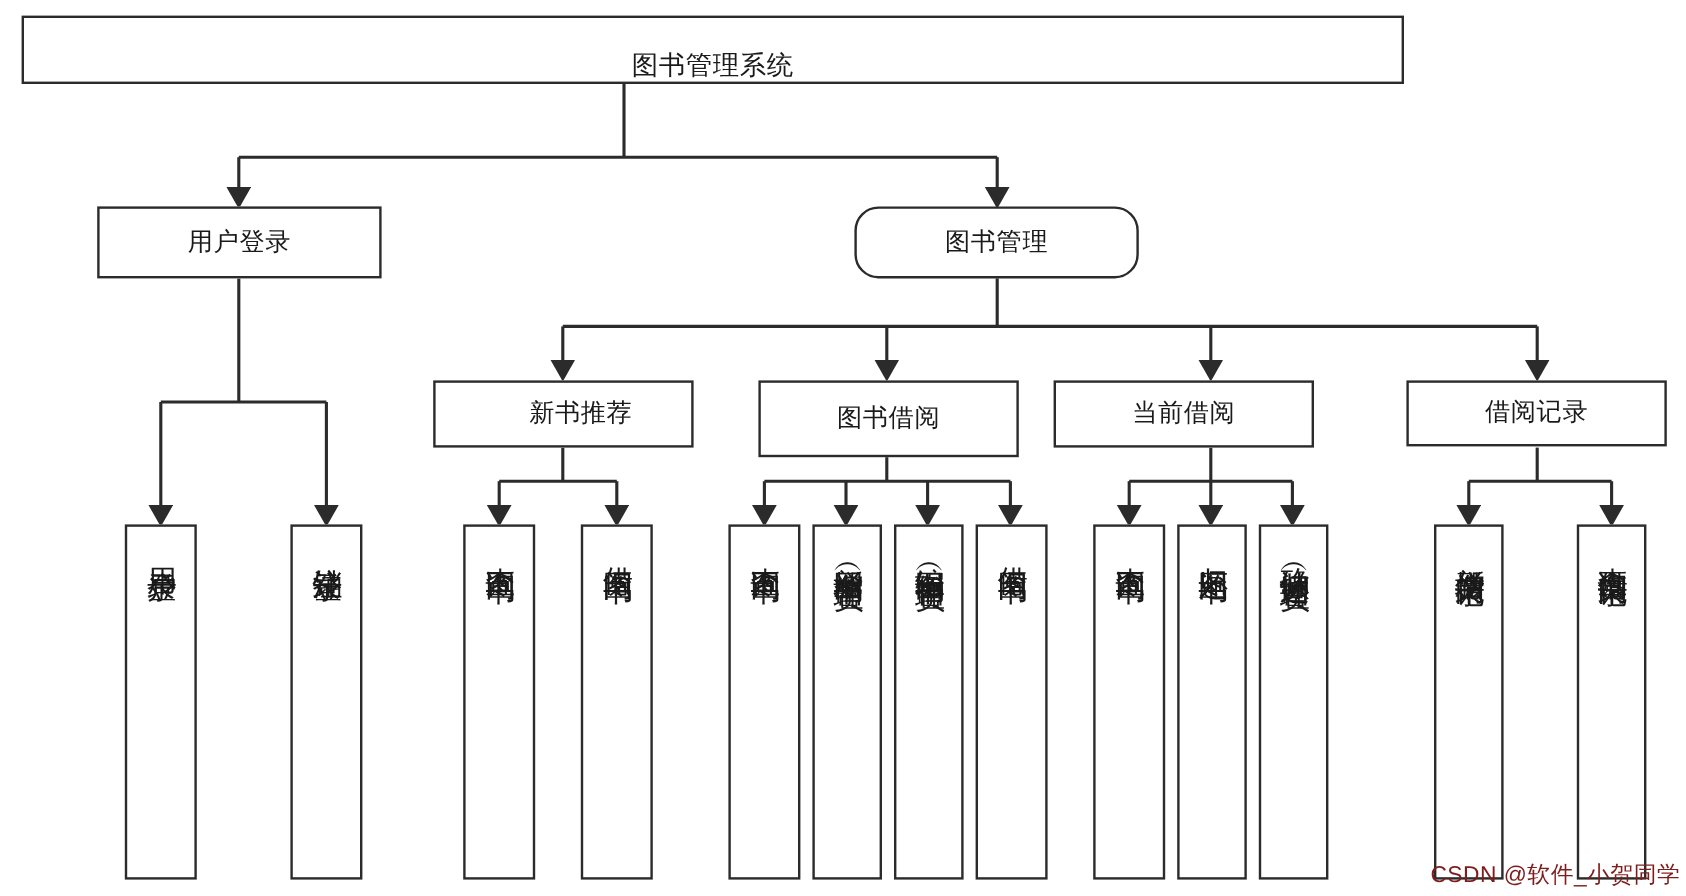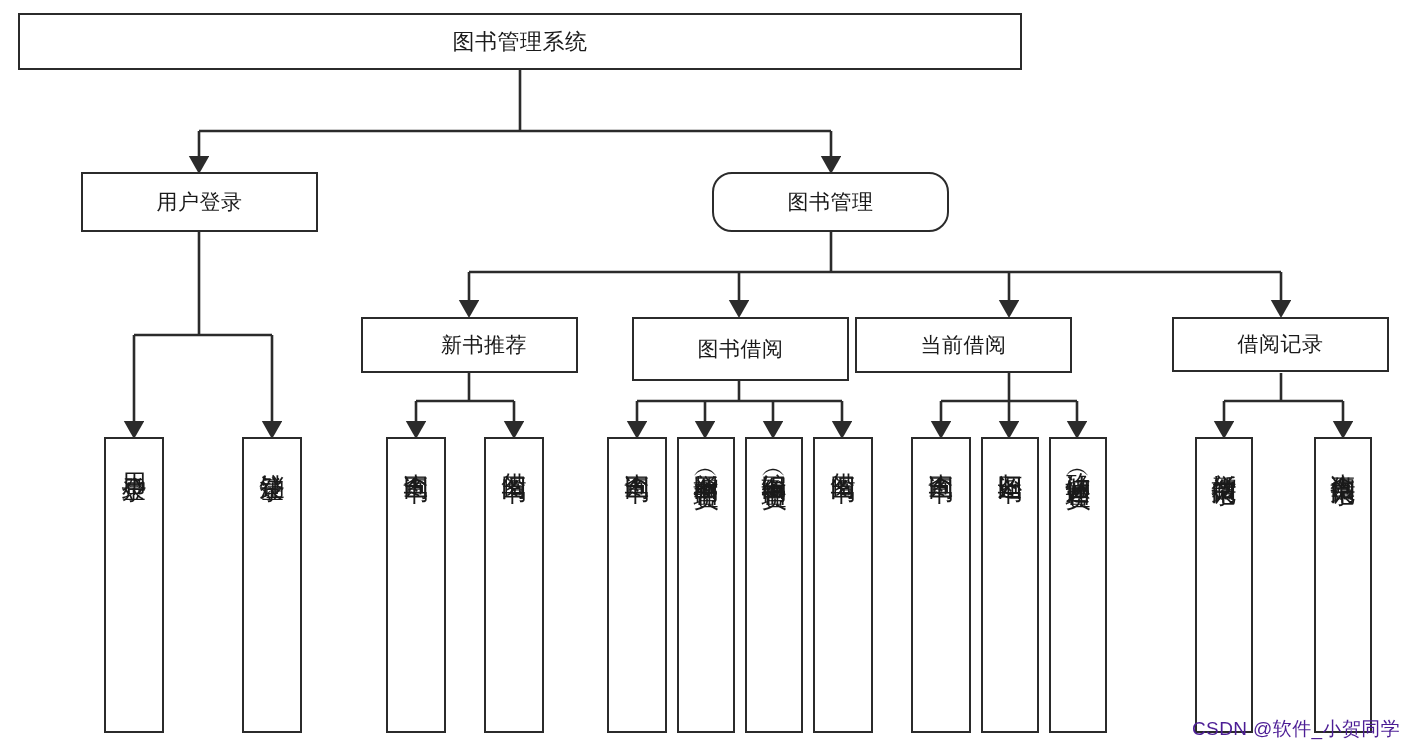--- a/index.html
+++ b/index.html
@@ -57,21 +57,21 @@
     writing-mode: vertical-rl;
     text-orientation: upright;
     font-size: 25px;
     line-height: 1.0;
     letter-spacing: 2px;
     white-space: nowrap;
   }
   .watermark {
     position: absolute;
     font-size: 19px;
-    color: #4c1d95;
+    color: #7f1d1d;
     white-space: nowrap;
     letter-spacing: 0.4px;
   }
 </style>
 </head>
 <body>
 
 <div id="stage">
 
   <svg class="connectors" viewBox="0 0 1405 747" xmlns="http://www.w3.org/2000/svg">
@@ -119,38 +119,38 @@
       <path d="M1009,401 L1009,429" marker-end="url(#arrow)"></path>
       <path d="M1077,401 L1077,429" marker-end="url(#arrow)"></path>
 
       <path d="M1281,373 L1281,401"></path>
       <path d="M1224,401 L1343,401"></path>
       <path d="M1224,401 L1224,429" marker-end="url(#arrow)"></path>
       <path d="M1343,401 L1343,429" marker-end="url(#arrow)"></path>
     </g>
   </svg>
 
-  <div class="node horiz root" style="left:18px; top:13px; width:1004px; height:57px;">
+  <div class="node horiz root" style="left:18px; top:13px; width:1152px; height:57px;align-items:flex-end;">
     <span class="label">图书管理系统</span>
   </div>
 
   <div class="node horiz" style="left:81px; top:172px; width:237px; height:60px;">
     <span class="label">用户登录</span>
   </div>
   <div class="node horiz" style="left:712px; top:172px; width:237px; height:60px;border-radius:20px;">
     <span class="label">图书管理</span>
   </div>
 
   <div class="node horiz" style="left:361px; top:317px; width:217px; height:56px;padding-left:29px;">
     <span class="label">新书推荐</span>
   </div>
   <div class="node horiz" style="left:632px; top:317px; width:217px; height:64px;">
     <span class="label">图书借阅</span>
   </div>
-  <div class="node horiz" style="left:855px; top:317px; width:217px; height:56px;">
+  <div class="node horiz" style="left:878px; top:317px; width:217px; height:56px;">
     <span class="label">当前借阅</span>
   </div>
   <div class="node horiz" style="left:1172px; top:317px; width:217px; height:55px;">
     <span class="label">借阅记录</span>
   </div>
 
   <div class="node vert" style="left:104px; top:437px; width:60px; height:296px;">
     <span class="label">用户登录</span>
   </div>
   <div class="node vert" style="left:242px; top:437px; width:60px; height:296px;">

